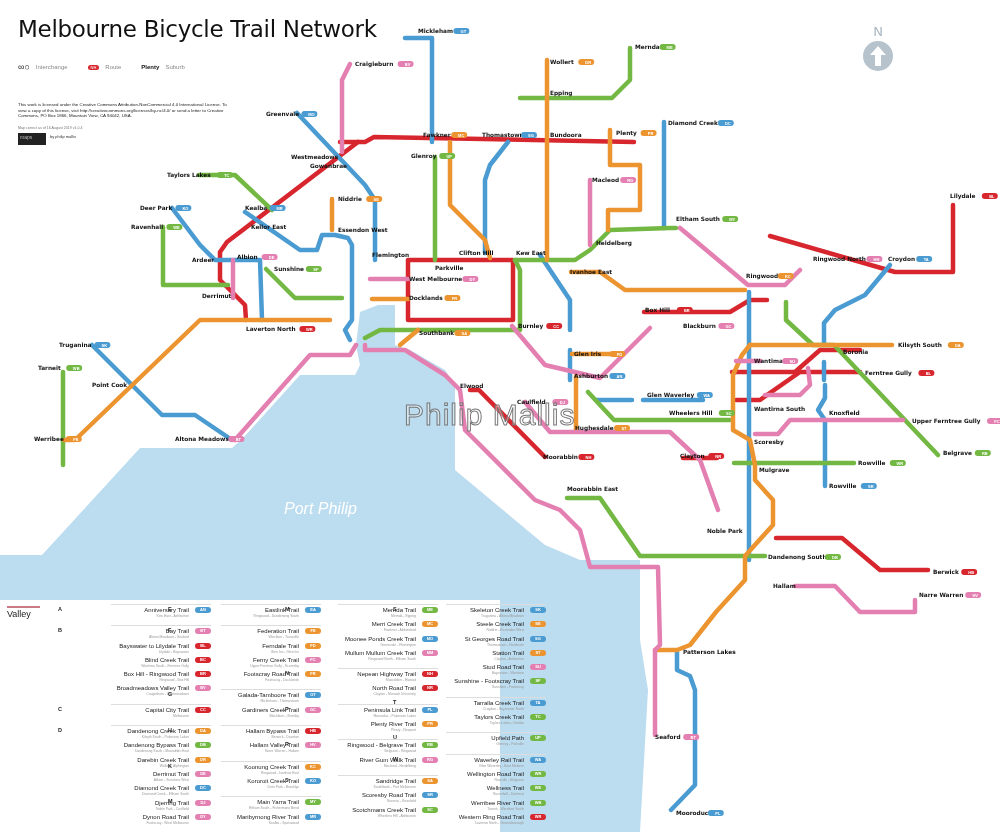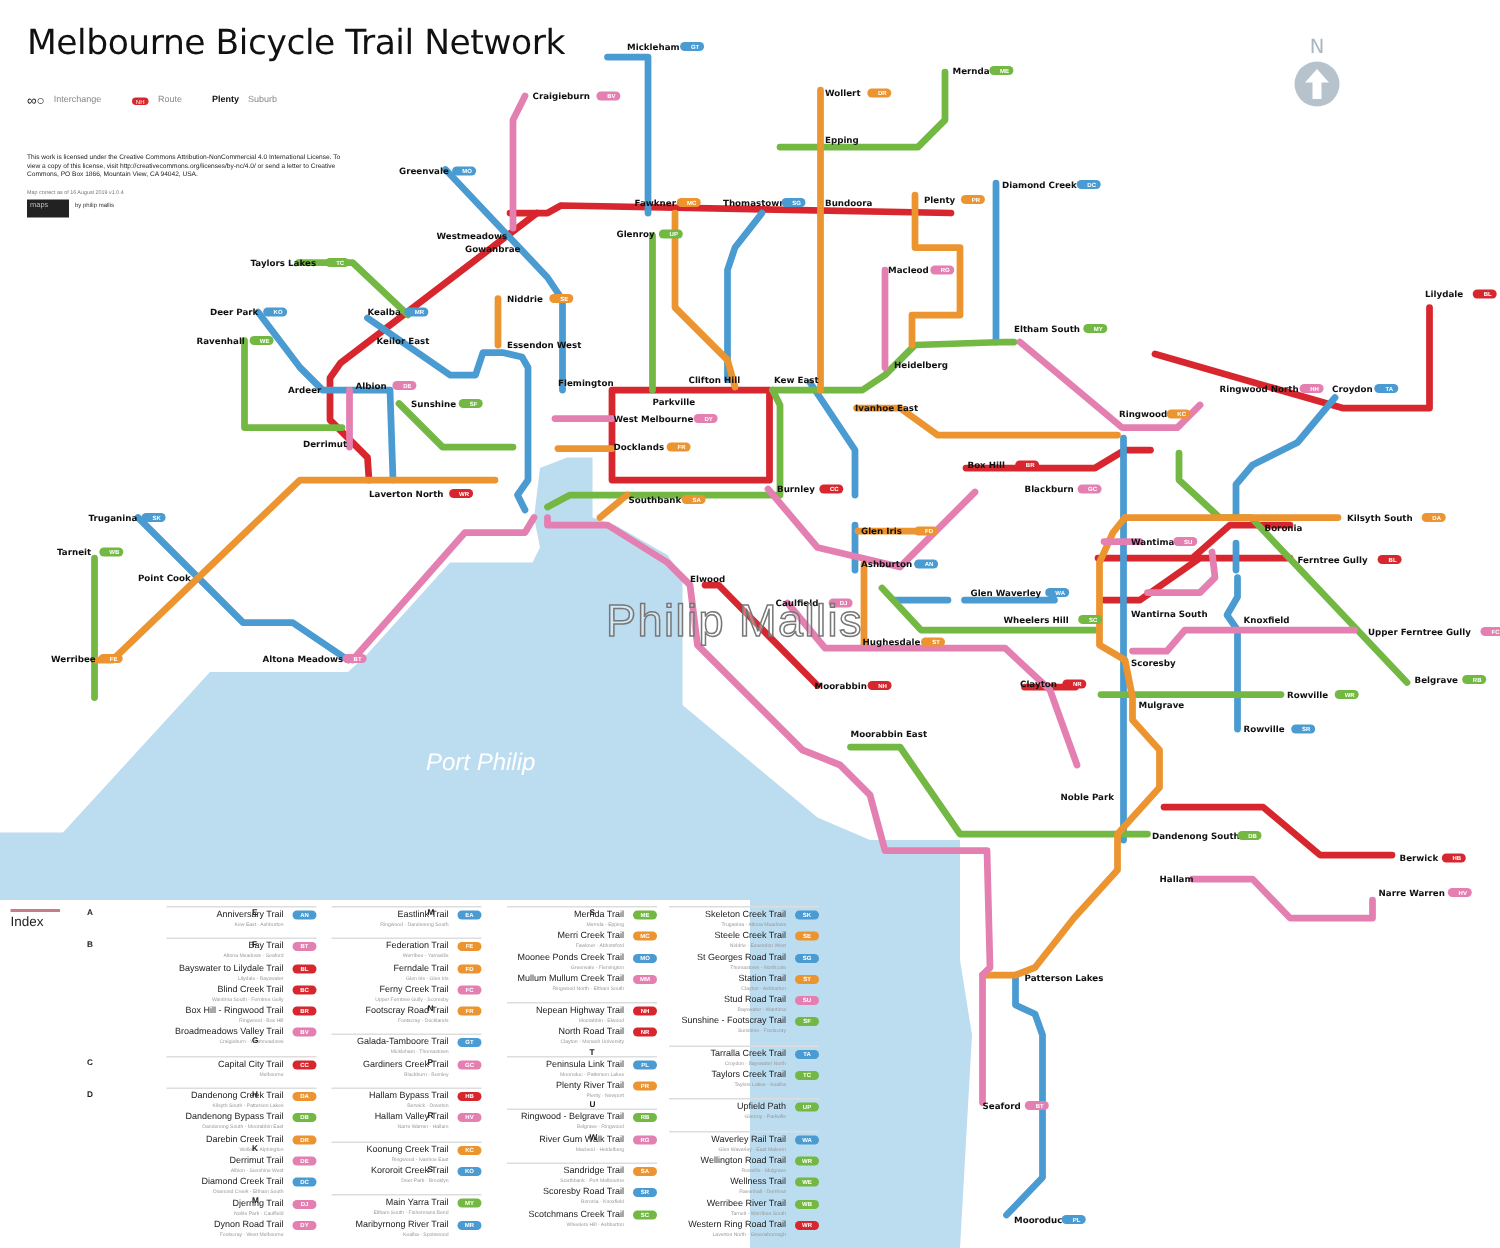--- a/index.html
+++ b/index.html
@@ -305,21 +305,21 @@
   <div class="c">
     <svg width="30" height="30" viewBox="0 0 30 30">
         <path d="M15,5 L23,14 L18,14 L18,25 L12,25 L12,14 L7,14 Z" fill="#fff"></path>
       </svg>
   </div>
 </div>
 <div class="pp">Port Philip</div>
 <div class="wm">Philip Mallis</div>
 
 <div class="index">
-  <div class="hd">Index</div>
+  <div class="hd">Valley</div>
   <div id="idx">
       <div class="col" style="left: 111px;">
         <div class="grp">
           <span class="L">A</span>
           <div class="it">
             <span class="nm">Anniversary Trail</span>
             <span class="sb">Kew East - Ashburton</span>
             <span class="bd" style="background: rgb(74, 155, 209);">AN</span>
           </div>
         </div>

